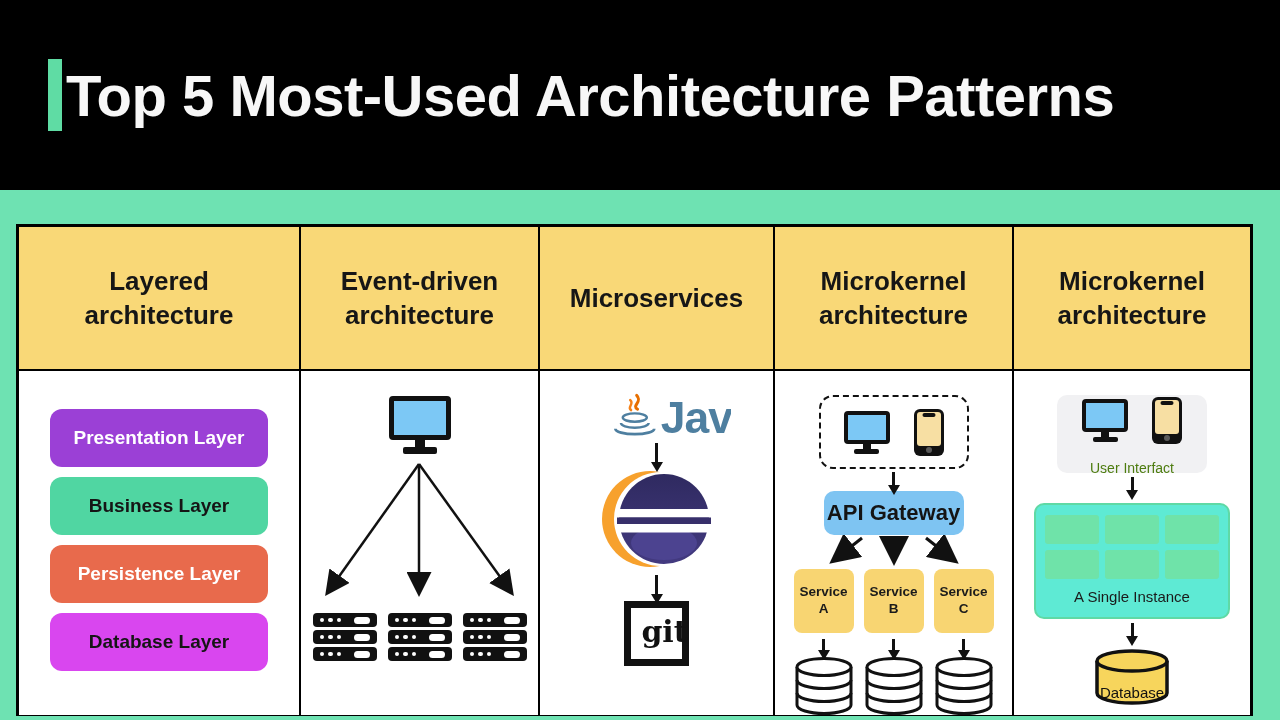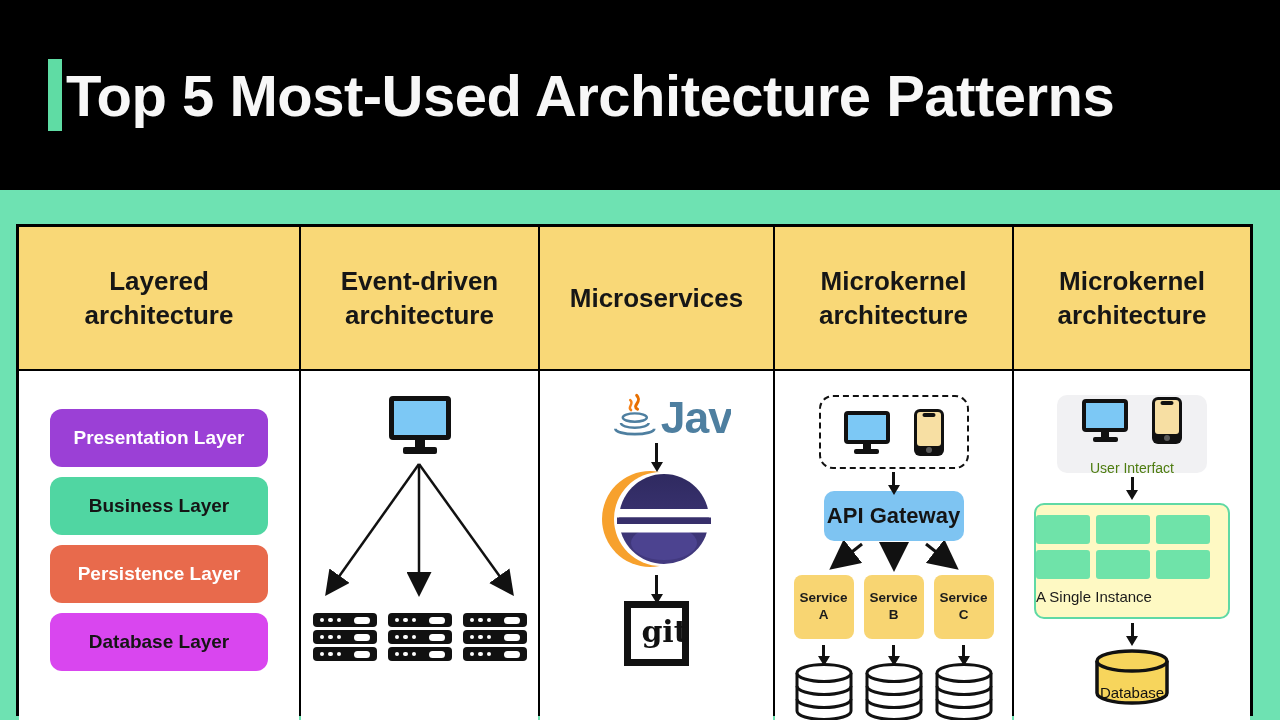--- a/index.html
+++ b/index.html
@@ -93,40 +93,40 @@
   }
   
   .ms { padding-top:24px; }
   .devices {
     width:150px; height:74px; border-radius:14px;
     display:flex; align-items:center; justify-content:center; gap:24px;
   }
   .dashedbox { border:2.5px dashed #111; }
   .gw-arrow { margin:3px auto 5px; }
   .gateway {
-    width:140px; height:50px; background:#7EC4F2; border-radius:10px;
+    width:140px; height:44px; background:#7EC4F2; border-radius:10px;
     display:flex; align-items:center; justify-content:center;
     font-size:22px; font-weight:bold; color:#141414;
   }
   .svcgrid { display:grid; grid-template-columns:repeat(3,60px); gap:6px 10px; justify-content:center; margin-top:2px; align-items:start; }
   .svcbox {
     width:60px; height:64px; background:#F8D572; border-radius:8px;
     display:flex; flex-direction:column; align-items:center; justify-content:center;
     font-size:13.5px; font-weight:bold; color:#1b1b1b; line-height:1.25;
   }
   .svc-arr { margin-top:0; }
   
   .mo { padding-top:24px; }
   .uibox { background:#F1F1F3; border-radius:10px; flex-direction:column; gap:2px; height:78px; }
   .uibox .uirow { display:flex; align-items:center; gap:24px; margin-top:4px; }
   .uicaption { font-size:14px; color:#4d7c0f; margin-top:14px; }
   .mo-arrow { margin:4px auto 12px; }
   .instancebox {
-    width:196px; height:116px; background:#fef9c3; border:2.5px solid #5FD9A5; border-radius:10px;
-    display:flex; flex-direction:column; align-items:flex-start; padding-top:10px;
+    width:196px; height:116px; background:#5eead4; border:2.5px solid #5FD9A5; border-radius:10px;
+    display:flex; flex-direction:column; align-items:center; padding-top:10px;
   }
   .tiles { display:grid; grid-template-columns:repeat(3,54px); gap:6px; }
   .tile { height:29px; background:#6FE3A9; border-radius:3px; }
   .instcaption { font-size:15px; color:#1a1a1a; margin-top:9px; }
 </style>
 </head>
 <body>
 
 <div class="page">
 

